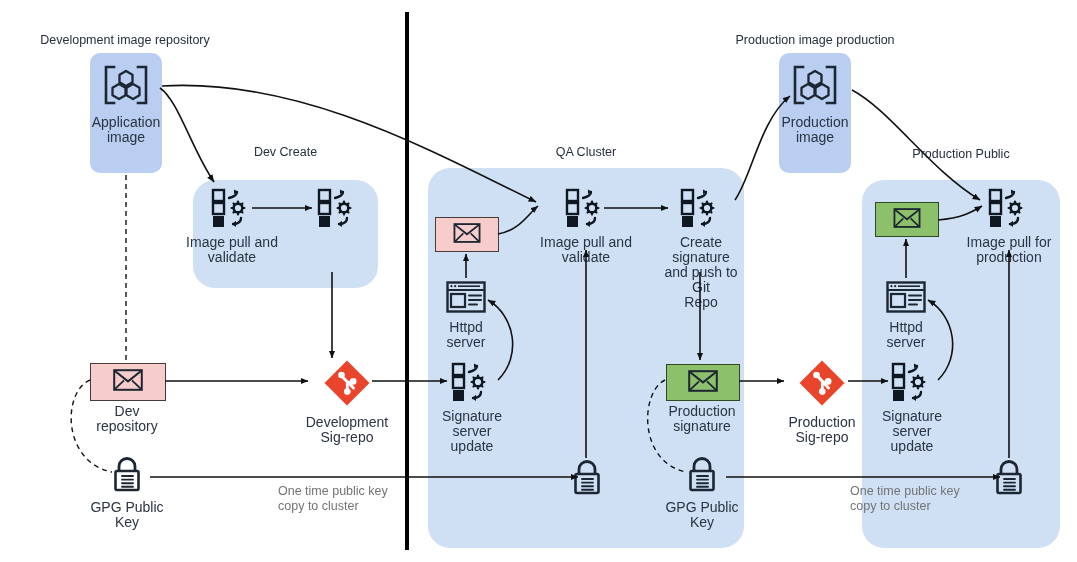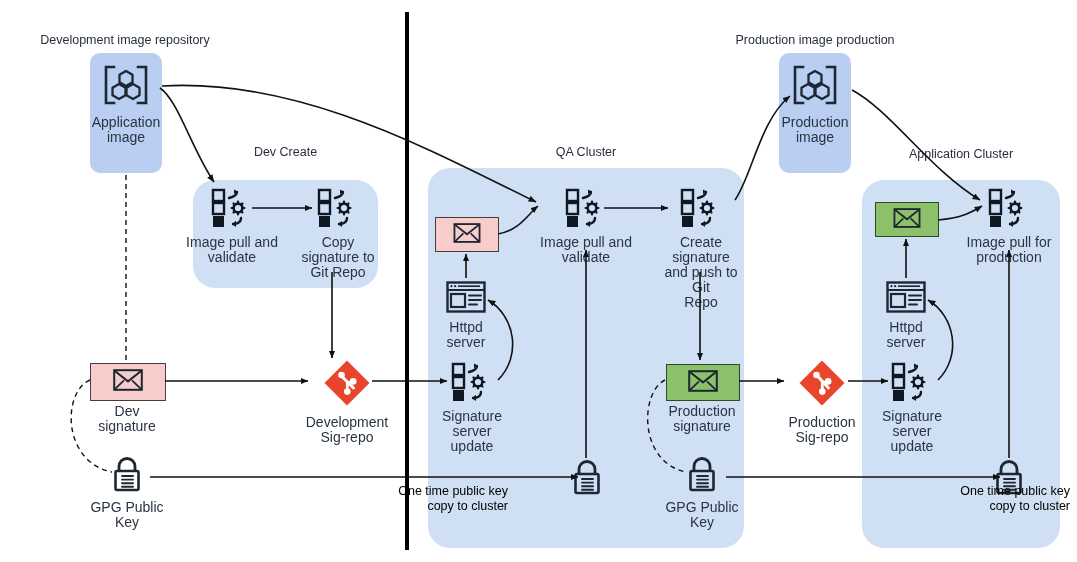--- a/index.html
+++ b/index.html
@@ -33,35 +33,35 @@
   .sig-pink{background:#f6cdcb;border-color:#4a3b3b;}
   .sig-green{background:#8dc06a;border-color:#2f4a22;}
 
   .divider{position:absolute;background:#000;}
 
   svg.ovl{position:absolute;left:0;top:0;width:1077px;height:562px;
           pointer-events:none;overflow:visible;}
   .ln{fill:none;stroke:#111111;stroke-width:1.6px;}
   .ln-dash{fill:none;stroke:#111111;stroke-width:1.4px;stroke-dasharray:5 4;}
   .edge-label{position:absolute;font-size:12.5px;line-height:15px;
-              color:#000000;text-align:right;white-space:pre-line;}
+              color:#737373;text-align:left;white-space:pre-line;}
 </style>
 </head>
 <body>
 
 <div id="stage">
 
   <div class="zone" style="left:193px;top:180px;width:185px;height:108px;"></div>
   <div class="zone-label" style="left:193px;top:145px;width:185px;">Dev Create</div>
 
   <div class="zone" style="left:428px;top:168px;width:316px;height:380px;"></div>
   <div class="zone-label" style="left:428px;top:145px;width:316px;">QA Cluster</div>
 
   <div class="zone" style="left:862px;top:180px;width:198px;height:368px;"></div>
-  <div class="zone-label" style="left:862px;top:147px;width:198px;">Application Cluster</div>
+  <div class="zone-label" style="left:862px;top:147px;width:198px;">Production Public</div>
 
   <div class="repo-box" style="left:90px;top:53px;width:72px;height:120px;"></div>
   <div class="zone-label" style="left:-20px;top:33px;width:290px;">Development image repository</div>
 
   <div class="repo-box" style="left:779px;top:53px;width:72px;height:120px;"></div>
   <div class="zone-label" style="left:690px;top:33px;width:250px;">Production image production</div>
 
   <div class="node" style="left:86px;top:62px;width:80px;">
     <span class="icon">
       <svg width="50" height="46" viewBox="0 0 50 46">
@@ -123,37 +123,34 @@
             <path d="M31.8 20 h1.6"></path>
           <path d="M22.5 15.5 l1.1 1.1"></path>
             <path d="M30.4 23.4 l1.1 1.1"></path>
           <path d="M31.5 15.5 l-1.1 1.1"></path>
             <path d="M23.6 23.4 l-1.1 1.1"></path>
         </g>
         <path d="M30 30 q0 6 -8 6" fill="none" stroke="#0f1720" stroke-width="2.4" stroke-linecap="round"></path>
         <path d="M25 32.8 L21 36.2 L25 39 Z" fill="#0f1720"></path>
       </svg>
     </span>
-    <div class="cap">Copy
-signature to
-Git Repo</div>
   </div>
 
   <div class="sigbox sig-pink" style="left:90px;top:363px;width:74px;height:36px;">
     <span class="icon">
       <svg width="30" height="22" viewBox="0 0 30 22">
         <rect x="1.2" y="1.2" width="27.6" height="19.6" fill="none" stroke="#1d2633" stroke-width="2"></rect>
         <path d="M1.6 1.8 L15 12.4 L28.4 1.8" fill="none" stroke="#1d2633" stroke-width="2"></path>
         <path d="M1.6 20.4 L11 11.4 M28.4 20.4 L19 11.4" fill="none" stroke="#1d2633" stroke-width="1.8"></path>
       </svg>
     </span>
   </div>
   <div class="node" style="left:87px;top:401px;width:80px;">
     <div class="cap">Dev
-signature</div>
+repository</div>
   </div>
 
   <div class="node" style="left:303px;top:358px;width:88px;">
     <span class="icon">
       <svg width="50" height="50" viewBox="0 0 50 50">
         <rect x="25" y="2.5" width="31.8" height="31.8" transform="rotate(45 25 2.5)" fill="#e8452c"></rect>
         <g stroke="#ffffff" stroke-width="3" fill="none" stroke-linecap="round">
           <path d="M19.5 18 L31.5 30"></path>
         </g>
         <g fill="#ffffff">

